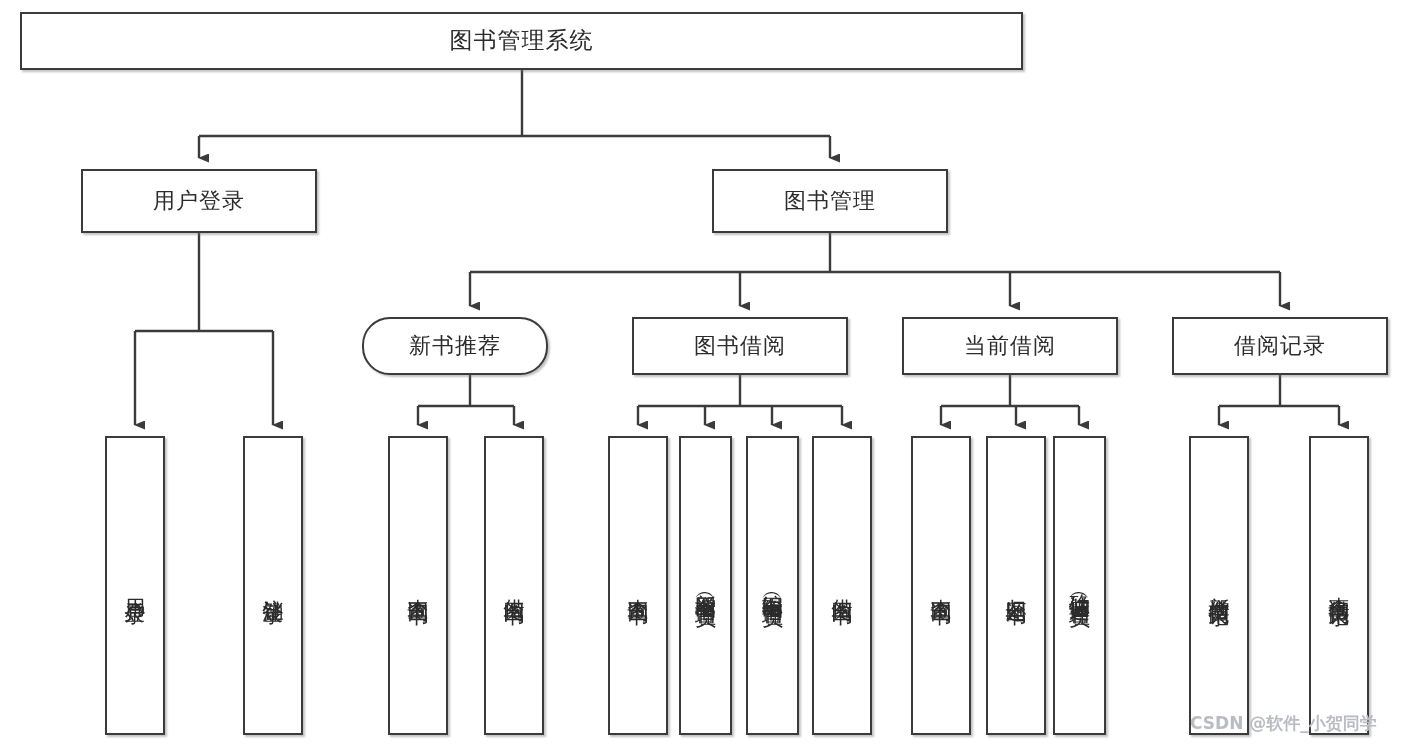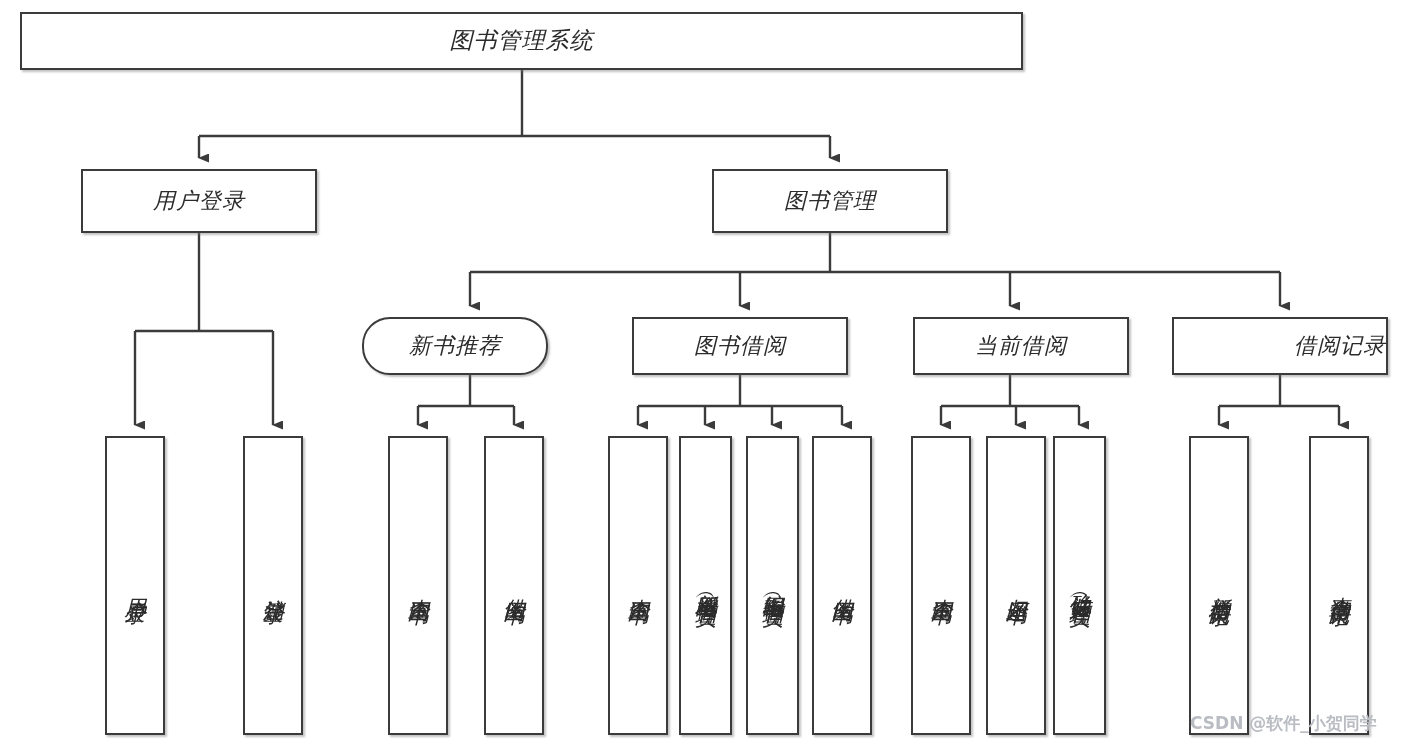--- a/index.html
+++ b/index.html
@@ -27,21 +27,20 @@
   .node {
     position: absolute;
     box-sizing: border-box;
     border: 2px solid #3b3b3b;
     background: #ffffff;
     display: flex;
     align-items: center;
     justify-content: center;
     box-shadow: 2px 2px 2px rgba(120,120,120,0.45);
     z-index: 2;
-    font-style: italic;
   }
   .node .label {
     color: #2b2b2b;
     font-size: 22px;
     line-height: 1.18;
     letter-spacing: 1px;
     white-space: nowrap;
   }
   .node.leaf .label {
     writing-mode: vertical-rl;
@@ -130,24 +129,24 @@
   <div class="node" style="left:712px; top:169px; width:236px; height:64px;align-items:center;">
     <span class="label">图书管理</span>
   </div>
 
   <div class="node" style="left:362px; top:317px; width:186px; height:58px;border-radius:28px;">
     <span class="label">新书推荐</span>
   </div>
   <div class="node" style="left:632px; top:317px; width:216px; height:58px;align-items:center;">
     <span class="label">图书借阅</span>
   </div>
-  <div class="node" style="left:902px; top:317px; width:216px; height:58px;margin-left:11px;">
+  <div class="node" style="left:902px; top:317px; width:216px; height:58px;">
     <span class="label">当前借阅</span>
   </div>
-  <div class="node" style="left:1172px; top:317px; width:216px; height:58px;justify-content:flex-end;">
+  <div class="node" style="left:1172px; top:317px; width:216px; height:58px;">
     <span class="label">借阅记录</span>
   </div>
 
   <div class="node leaf" style="left:105px; top:436px; width:60px; height:299px;">
     <span class="label">用户登录</span>
   </div>
   <div class="node leaf" style="left:243px; top:436px; width:60px; height:299px;">
     <span class="label">注销登录</span>
   </div>
   <div class="node leaf" style="left:388px; top:436px; width:60px; height:299px;">

